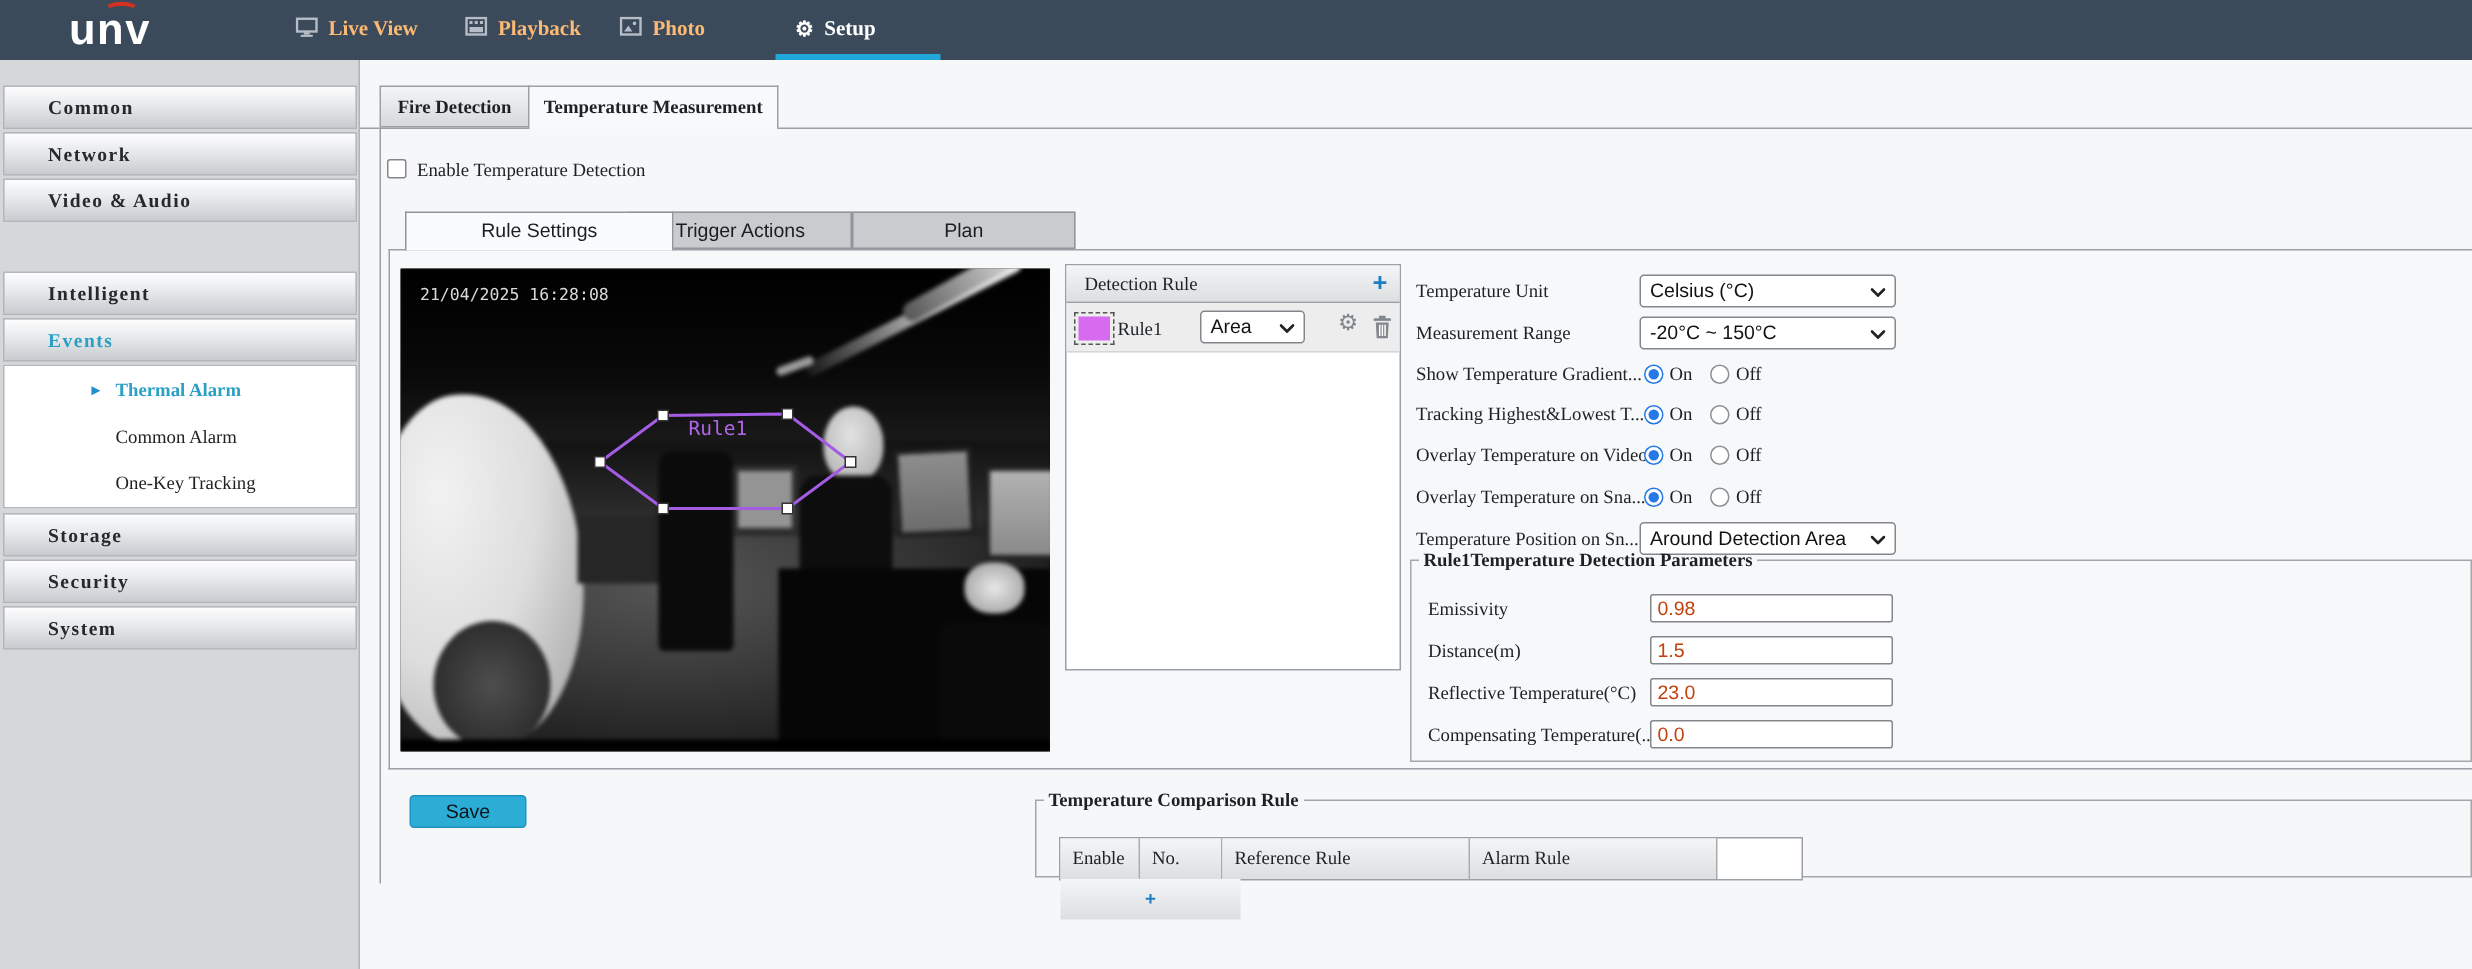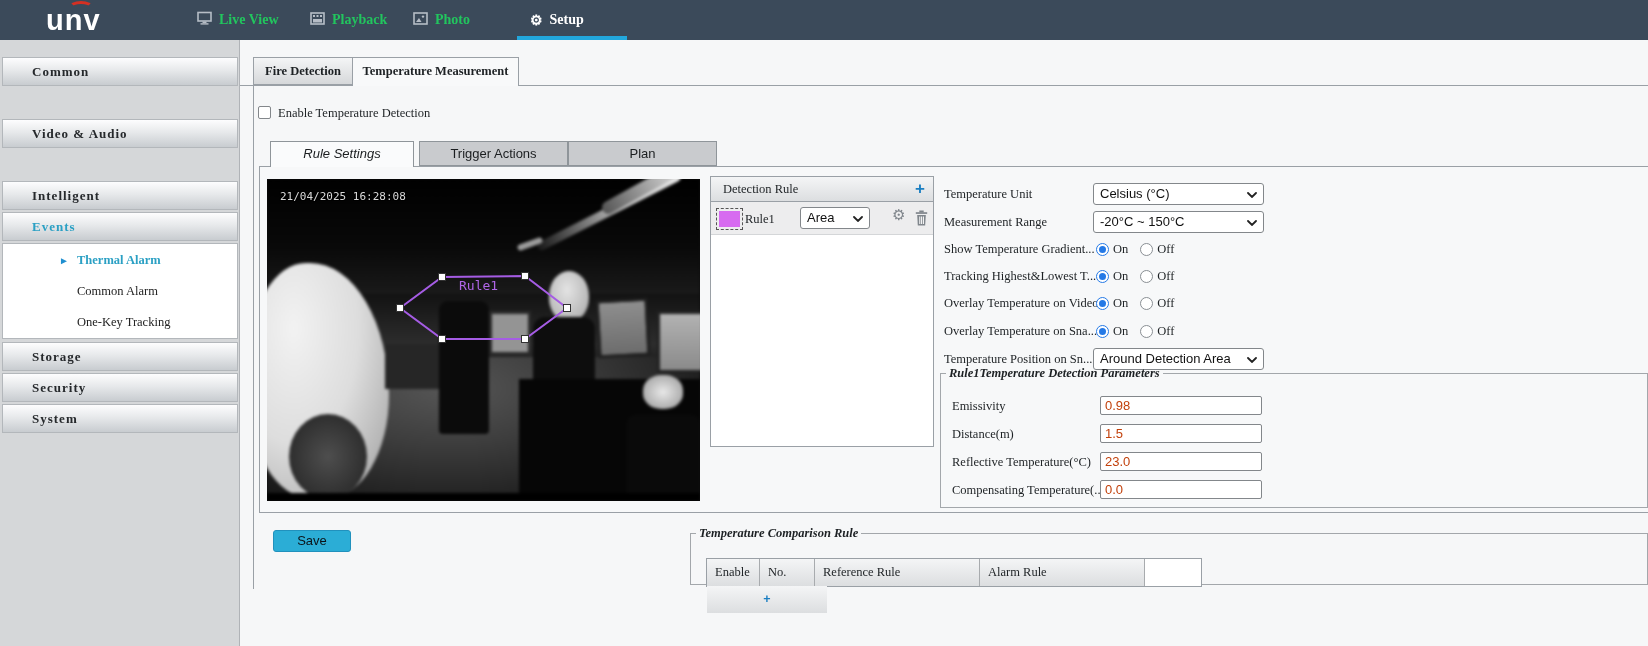--- a/index.html
+++ b/index.html
@@ -3,21 +3,21 @@
 <meta charset="utf-8">
 <style>
   html,body{margin:0;padding:0;}
   #root{position:relative;width:1648px;height:646px;overflow:hidden;background:#f6f7f8;
         font-family:"Liberation Serif",serif;color:#1d2124;}
   .abs{position:absolute;box-sizing:border-box;}
   
   #navbar{left:0;top:0;width:1648px;height:40px;background:#3b4a5a;}
   .logo-text{font-family:"Liberation Sans",sans-serif;font-weight:bold;font-size:29px;color:#fff;letter-spacing:1px;line-height:36px;}
   .logo-arc{width:24px;height:12px;border:3px solid transparent;border-top-color:#d43023;border-radius:50%;}
-  .nav-item{display:flex;align-items:center;gap:7px;height:40px;font-weight:bold;font-size:14px;color:#22c55e;cursor:pointer;}
+  .nav-item{display:flex;align-items:center;gap:7px;height:40px;font-weight:bold;font-size:14px;color:#fdba74;cursor:pointer;}
   .nav-item.active{color:#ffffff;}
   .nav-underline{background:#22a7dc;height:4px;}
   
   #sidebar{left:0;top:40px;width:240px;height:606px;background:#d5d7d9;border-right:1px solid #b0b3b7;}
   .side-item{left:2px;width:236px;height:29px;line-height:28px;padding-left:29px;
     background:linear-gradient(180deg,#fdfdfe 0%,#e7e9eb 45%,#c8ccd0 100%);
     border:1px solid #b3b7bb;font-weight:bold;font-size:13px;letter-spacing:1px;color:#26292c;cursor:pointer;}
   .side-item.hl{color:#2ba0c4;}
   #side-sub{left:2px;width:236px;height:96px;background:#ffffff;border:1px solid #b3b7bb;}
   .sub-item{left:0;width:234px;height:31px;line-height:31px;padding-left:74px;font-size:12.5px;color:#222;cursor:pointer;}
@@ -58,21 +58,21 @@
   .lbl{font-size:12.5px;white-space:nowrap;line-height:22px;}
   
   .radio-row{display:flex;align-items:center;gap:4px;height:22px;}
   .radio{width:13px;height:13px;border-radius:50%;box-sizing:border-box;background:#fff;cursor:pointer;flex:none;}
   .radio.off{border:1.5px solid #8a8f94;}
   .radio.on{border:1.5px solid #2479e6;position:relative;}
   .radio.on::after{content:'';position:absolute;inset:2px;border-radius:50%;background:#2479e6;}
   .radio-lbl{font-size:12.5px;margin-right:8px;}
   
   fieldset{border:1px solid #a3a7ab;margin:0;padding:0;}
-  legend{font-weight:bold;font-size:12.5px;margin-left:5px;padding:0 3px;font-style:italic;}
+  legend{font-weight:bold;font-size:12.5px;margin-left:5px;padding:0 3px;}
   
   #save-btn{left:273px;top:530px;width:78px;height:22px;background:#2badd6;border:1px solid #2191bd;border-radius:3px;
     font-family:"Liberation Sans",sans-serif;font-size:13px;color:#0c1419;text-align:center;line-height:20px;cursor:pointer;}
   
   .th{height:27px;line-height:26px;padding-left:8px;font-size:12.5px;
     background:linear-gradient(180deg,#f4f5f6,#dcdee0);border-right:1px solid #a8abae;box-sizing:border-box;float:left;}
   #cmp-table{left:15px;top:17px;width:496px;height:29px;border:1px solid #9aa0a6;background:#fff;}
   
   #enable-chk{left:258px;top:106px;width:13px;height:13px;border:1px solid #83878b;border-radius:2px;background:#fff;cursor:pointer;}
 </style>
@@ -122,20 +122,21 @@
 
     <div class="abs nav-item active" style="left:530px;top:0;">
       <span style="font-size:14px;">⚙</span>
       <span>Setup</span>
     </div>
     <div class="abs nav-underline" style="left:517px;top:36px;width:110px;"></div>
   </div>
 
   <div id="sidebar" class="abs">
     <div class="abs side-item" style="top:17px;"><span>Common</span></div>
+    <div class="abs side-item" style="top:48px;"><span>Network</span></div>
     <div class="abs side-item" style="top:79px;"><span>Video &amp; Audio</span></div>
     <div class="abs side-item" style="top:141px;"><span>Intelligent</span></div>
     <div class="abs side-item hl" style="top:172px;"><span>Events</span></div>
 
     <div id="side-sub" class="abs" style="top:203px;">
       <div class="abs sub-item hl" style="top:1px;">
         <span class="abs sub-arrow">►</span>
         <span>Thermal Alarm</span>
       </div>
       <div class="abs sub-item" style="top:32px;"><span>Common Alarm</span></div>
@@ -148,21 +149,21 @@
   </div>
 
   <div class="abs hline" style="left:240px;top:85px;width:1408px;"></div>
   <div class="abs vline" style="left:253px;top:86px;height:503px;"></div>
   <div class="abs page-tab" style="left:253px;width:100px;"><span>Fire Detection</span></div>
   <div class="abs page-tab active" style="left:352px;width:167px;"><span>Temperature Measurement</span></div>
 
   <div id="enable-chk" class="abs"></div>
   <div class="abs lbl" style="left:278px;top:102px;">Enable Temperature Detection</div>
 
-  <div class="abs inner-tab active" style="left:270px;width:144px;font-style:italic;"><span>Rule Settings</span></div>
+  <div class="abs inner-tab active" style="left:270px;width:179px;"><span>Rule Settings</span></div>
   <div class="abs inner-tab" style="left:419px;width:149px;"><span>Trigger Actions</span></div>
   <div class="abs inner-tab" style="left:568px;width:149px;"><span>Plan</span></div>
   <div id="panel" class="abs"></div>
 
   <div id="video" class="abs">
     <div id="scene">
       <div class="abs" style="left:0;top:0;width:433px;height:125px;background:linear-gradient(180deg,#000 0%,#090909 55%,#1d1d1d 100%);"></div>
       <div class="abs" style="left:262px;top:28px;width:160px;height:9px;transform:rotate(-27deg);background:linear-gradient(90deg,rgba(110,110,110,.15),#c7c7c7 60%,#eee);border-radius:5px;"></div>
       <div class="abs" style="left:330px;top:2px;width:95px;height:13px;transform:rotate(-29deg);background:linear-gradient(90deg,#555,#e9e9e9);border-radius:6px;"></div>
       <div class="abs" style="left:250px;top:62px;width:26px;height:6px;transform:rotate(-20deg);background:#9c9c9c;border-radius:3px;"></div>

